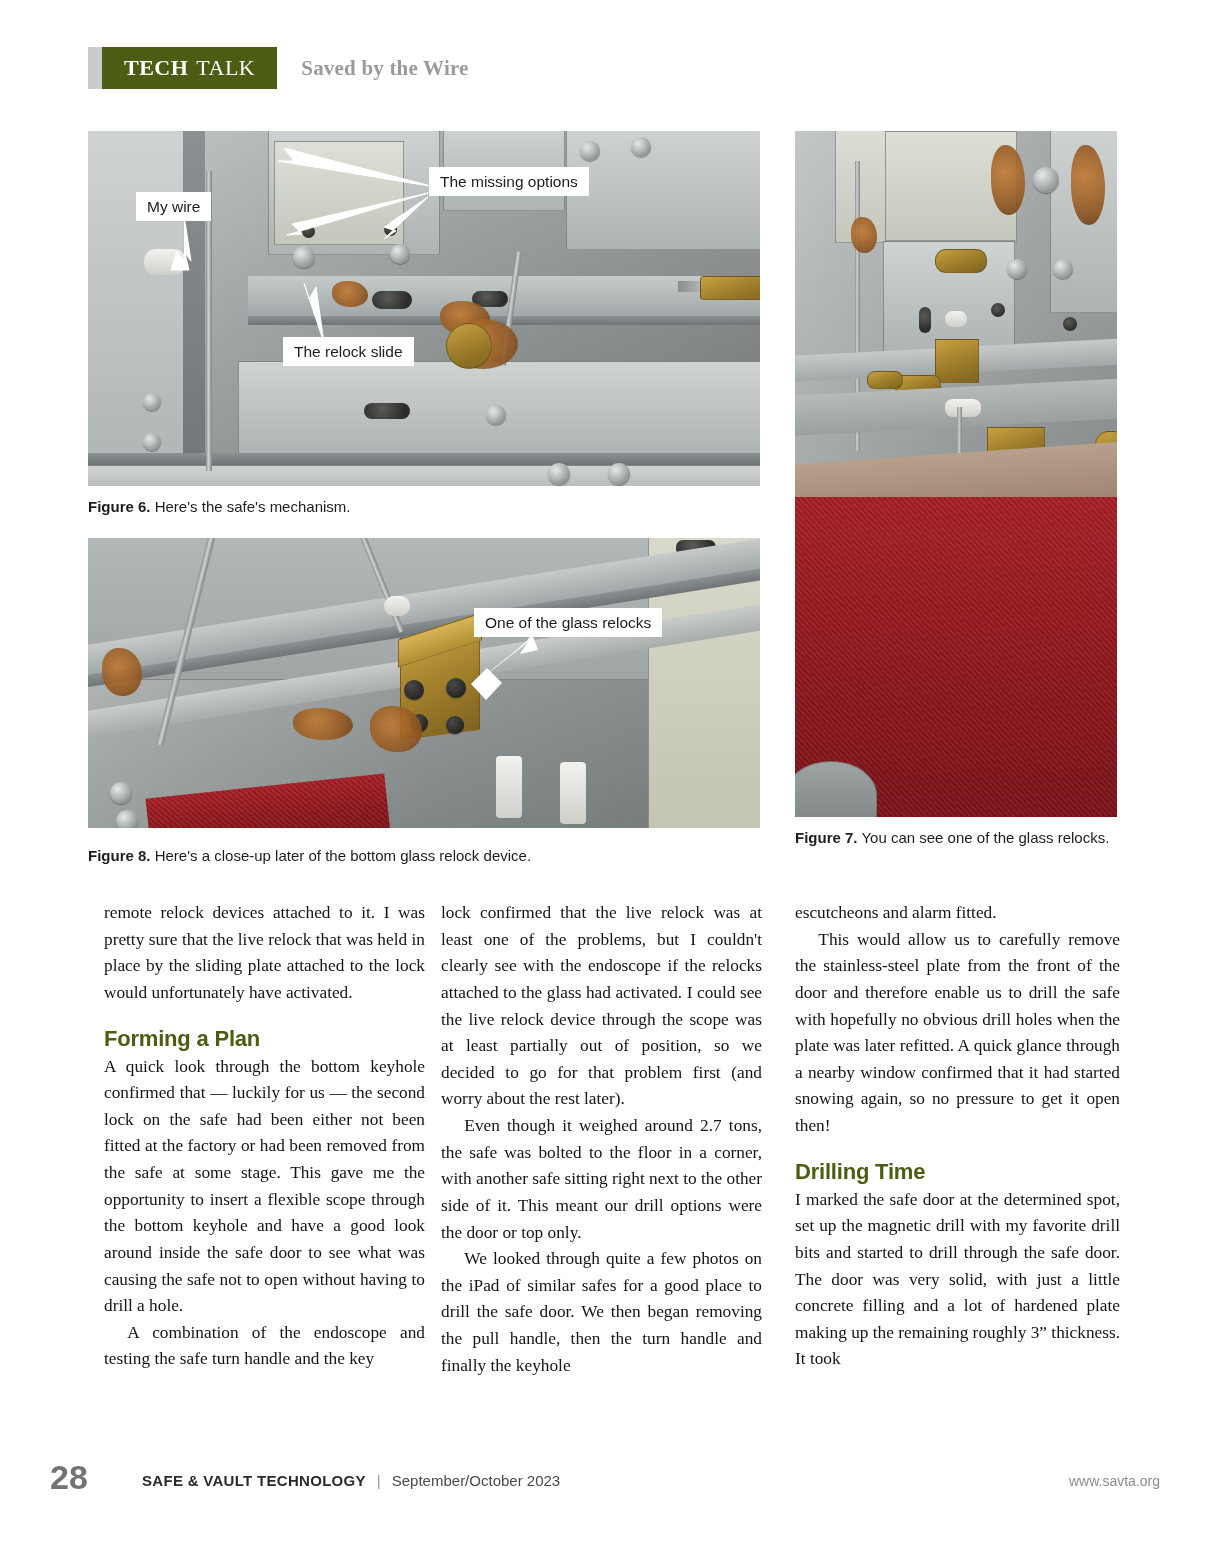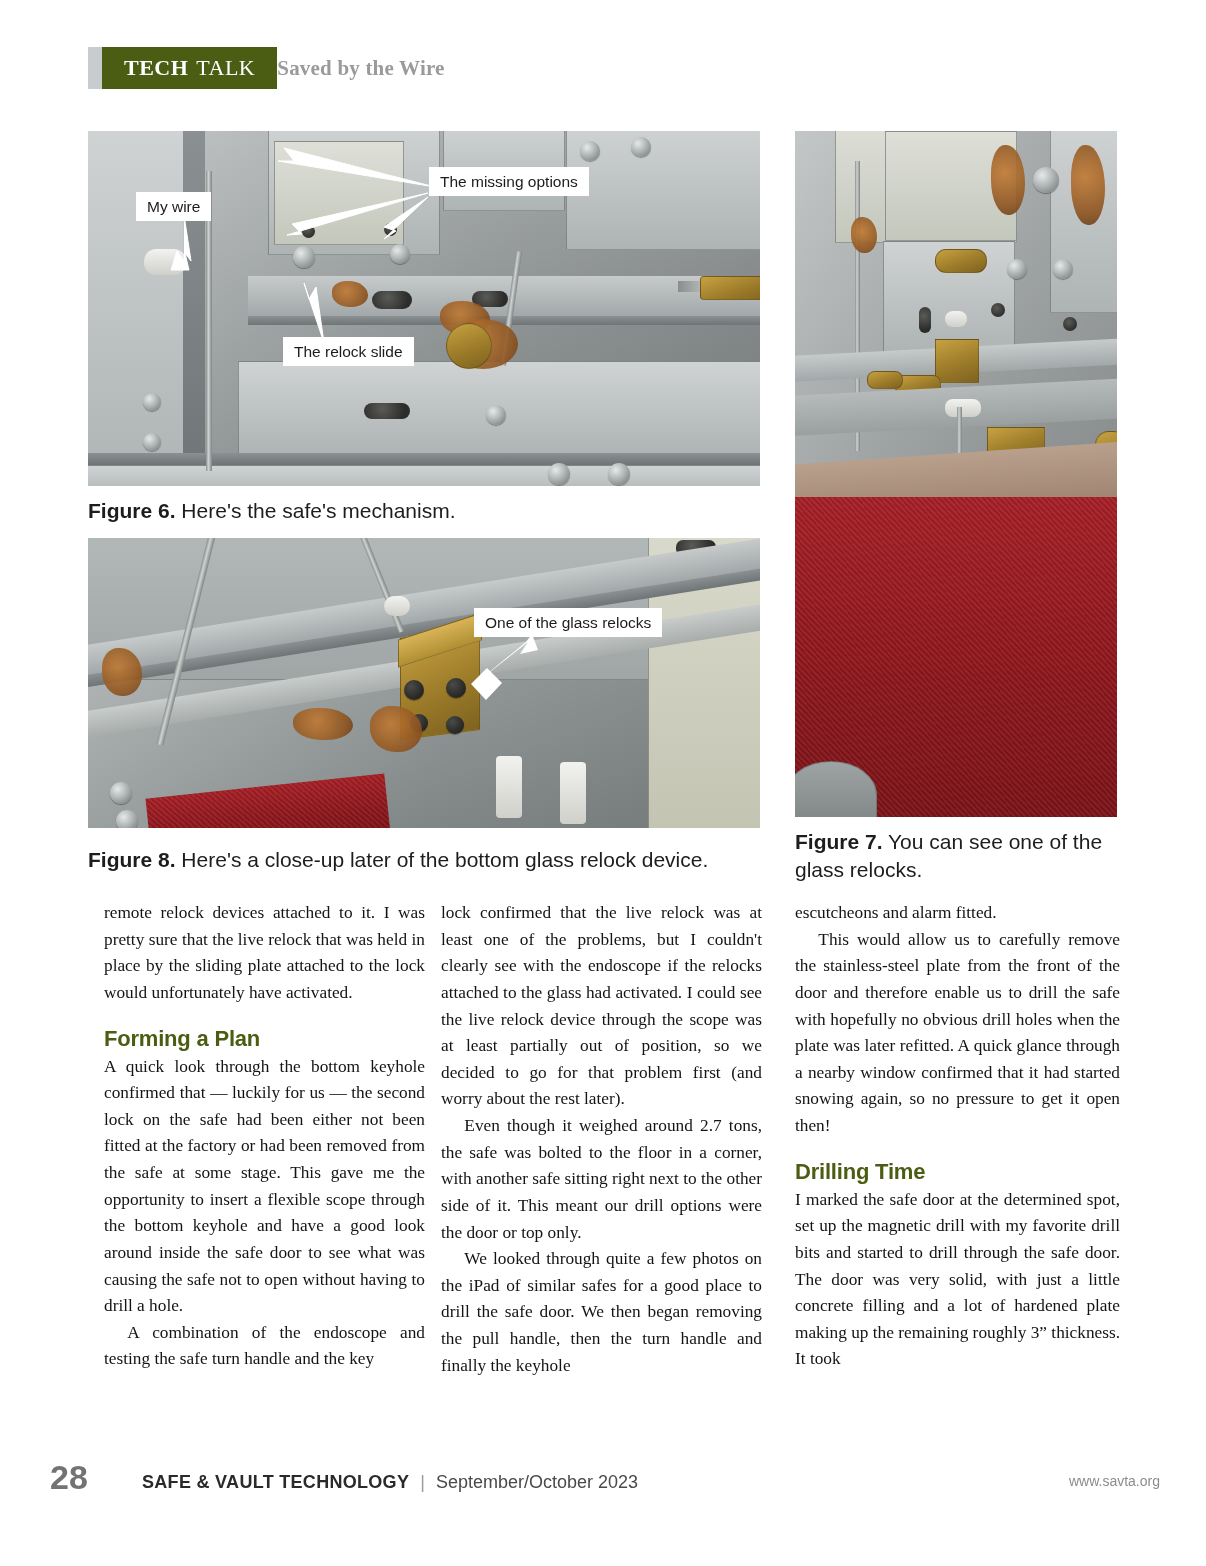--- a/index.html
+++ b/index.html
@@ -16,21 +16,21 @@
   .header{position:absolute;left:88px;top:47px;display:flex;align-items:stretch;height:42px;}
   .hdr-tick{width:14px;background:#c9ccce;}
   .hdr-badge{
     background:#4b5d12;color:#ffffff;
     display:flex;align-items:center;justify-content:center;
     padding:0 22px;letter-spacing:.5px;
   }
   .hdr-badge .b1{font-family:"Liberation Serif",serif;font-weight:bold;font-size:22px;}
   .hdr-badge .b2{font-family:"Liberation Serif",serif;font-weight:normal;font-size:22px;margin-left:8px;}
   .hdr-title{
-    display:flex;align-items:center;
+    margin-left:24px;display:flex;align-items:center;
     font-family:"Liberation Serif",serif;font-weight:bold;font-size:21px;
     color:#9a9a9a;letter-spacing:.2px;
   }
 
   
   .photo{position:absolute;overflow:hidden;}
   #fig6-photo{left:88px;top:131px;width:672px;height:355px;}
   #fig8-photo{left:88px;top:538px;width:672px;height:290px;}
   #fig7-photo{left:795px;top:131px;width:322px;height:686px;}
 
@@ -66,21 +66,21 @@
     position:absolute;background:#ffffff;color:#1c1c1c;
     font-family:"Liberation Sans",sans-serif;font-size:15.5px;
     padding:6px 11px;white-space:nowrap;line-height:1.1;
   }
   .arrow{position:absolute;pointer-events:none;}
 
   
   .caption{
     position:absolute;
     font-family:"Liberation Sans",sans-serif;
-    font-size:21px;color:#1d1d1d;line-height:1.32;
+    font-size:15px;color:#1d1d1d;line-height:1.32;
   }
   .caption b{font-weight:bold;}
   #fig6-caption{left:88px;top:497px;width:672px;}
   #fig8-caption{left:88px;top:846px;width:672px;}
   #fig7-caption{left:795px;top:828px;width:322px;}
 
   
   .col{position:absolute;top:900px;width:321px;}
   #col1{left:88px;margin-left:16px;}
   #col2{left:441px;}
@@ -103,21 +103,21 @@
 
   
   .footer{position:absolute;left:50px;top:1462px;width:1110px;height:48px;}
   .pagenum{
     position:absolute;left:0;top:-4px;
     font-family:"Liberation Sans",sans-serif;
     font-weight:bold;font-size:34px;color:#737373;
   }
   .foot-mid{
     position:absolute;left:92px;top:10px;display:flex;align-items:baseline;
-    font-family:"Liberation Sans",sans-serif;font-size:18px;
+    font-family:"Liberation Sans",sans-serif;font-size:15px;
   }
   .foot-mag{font-weight:bold;color:#2a2a2a;letter-spacing:.3px;}
   .foot-sep{color:#9a9a9a;margin:0 11px;}
   .foot-date{color:#4a4a4a;}
   .foot-url{
     position:absolute;right:0;top:11px;
     font-family:"Liberation Sans",sans-serif;font-size:14px;color:#8c8c8c;text-align:right;
   }
 </style>
 </head>

